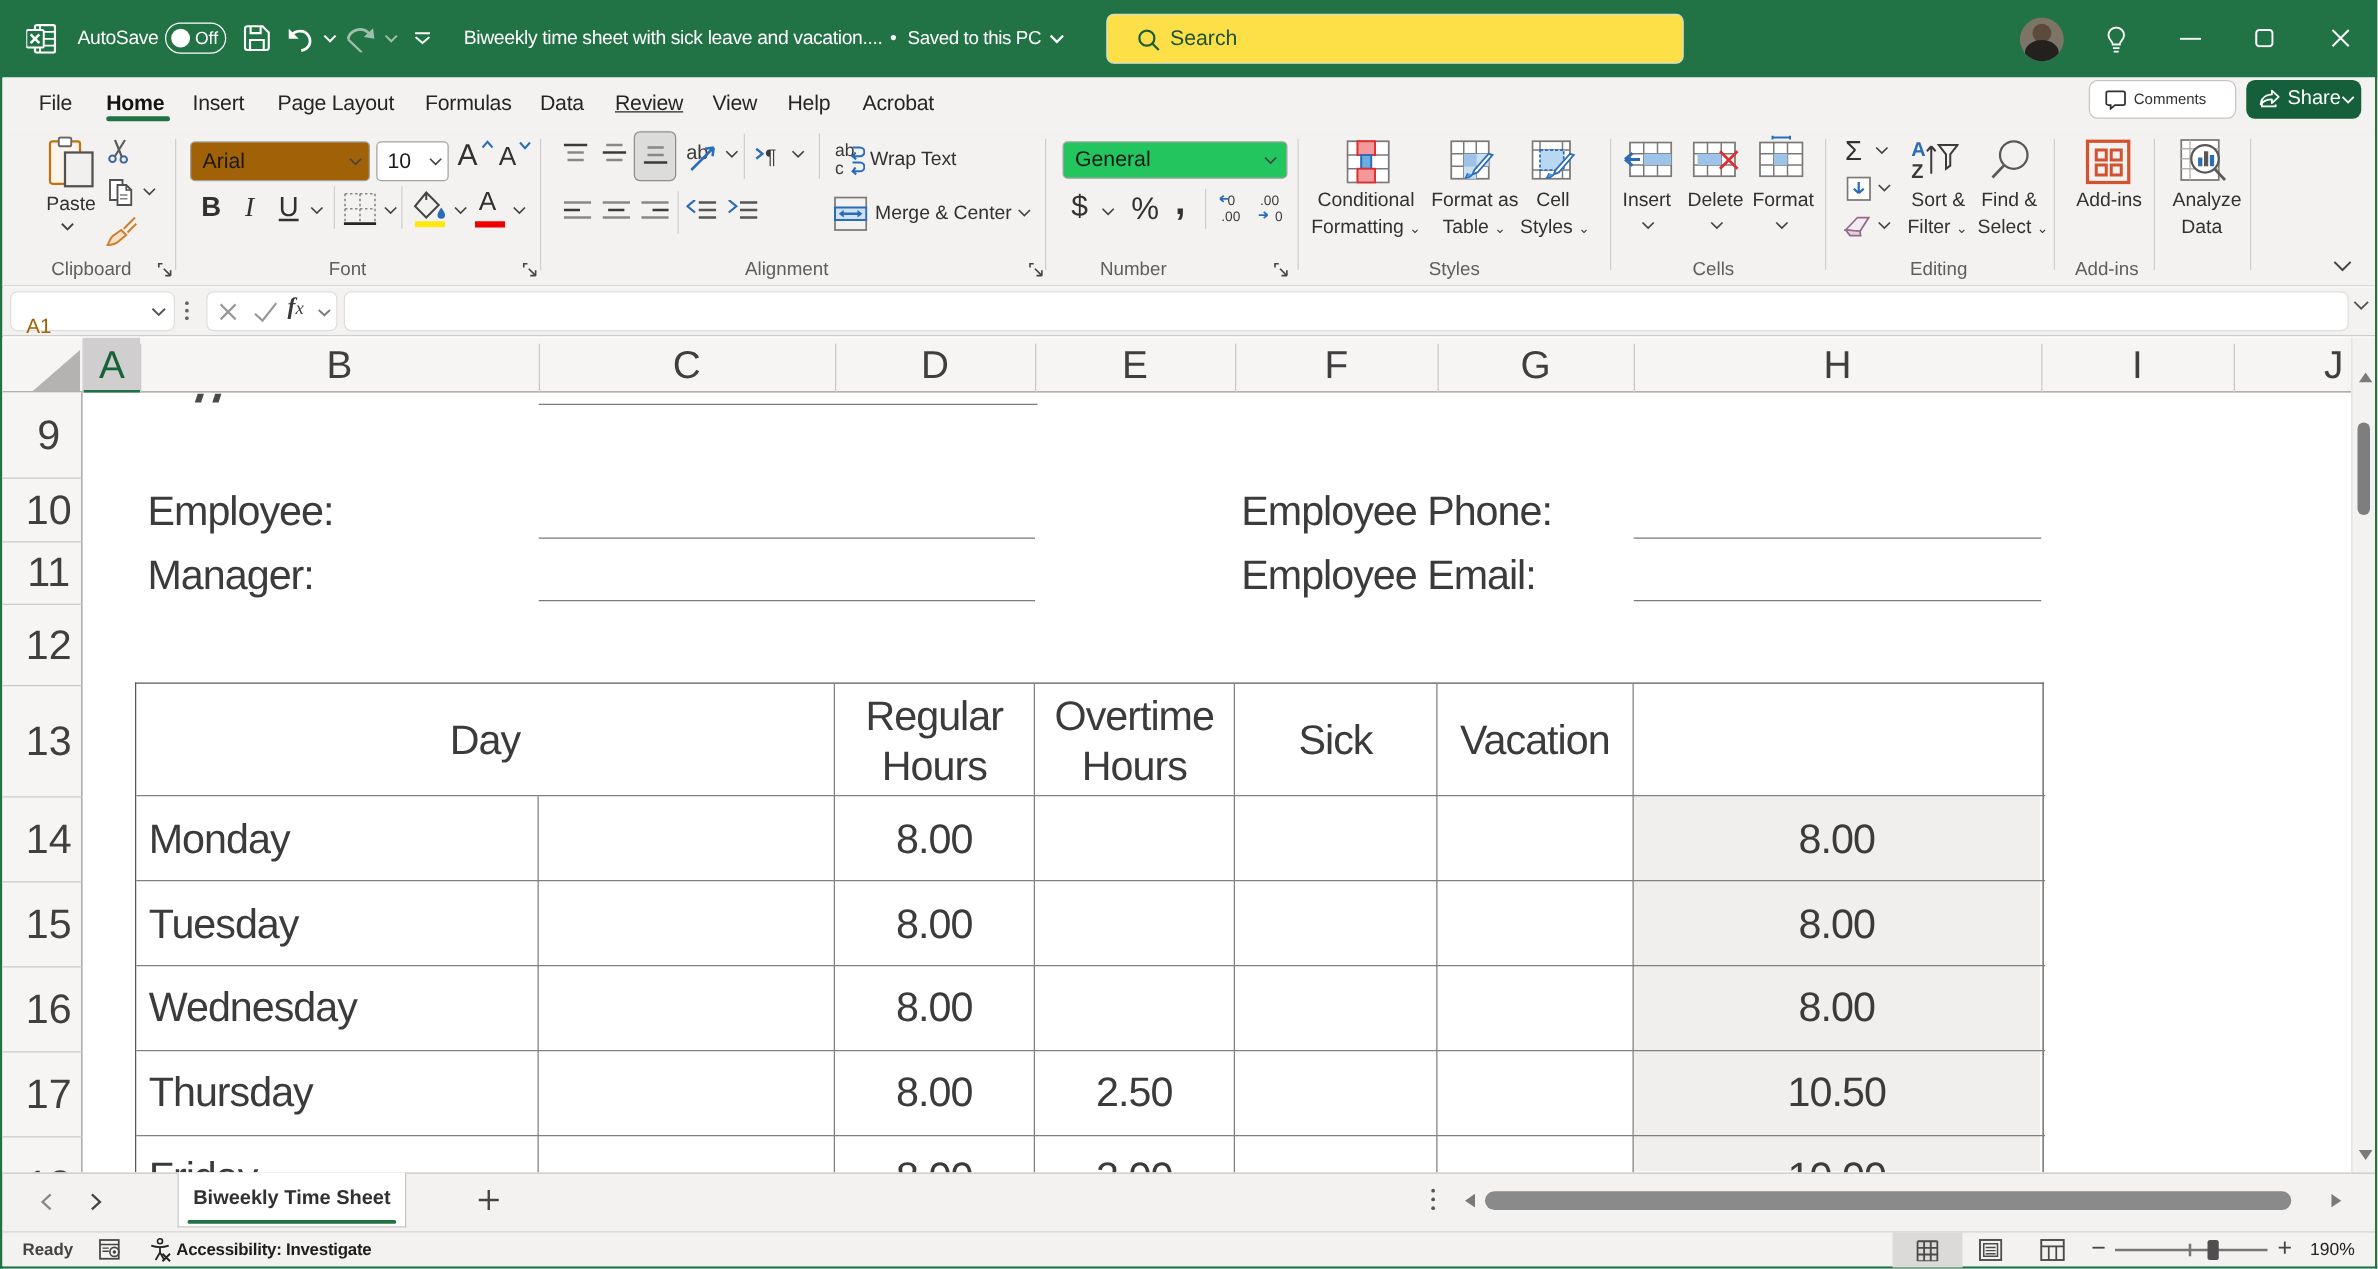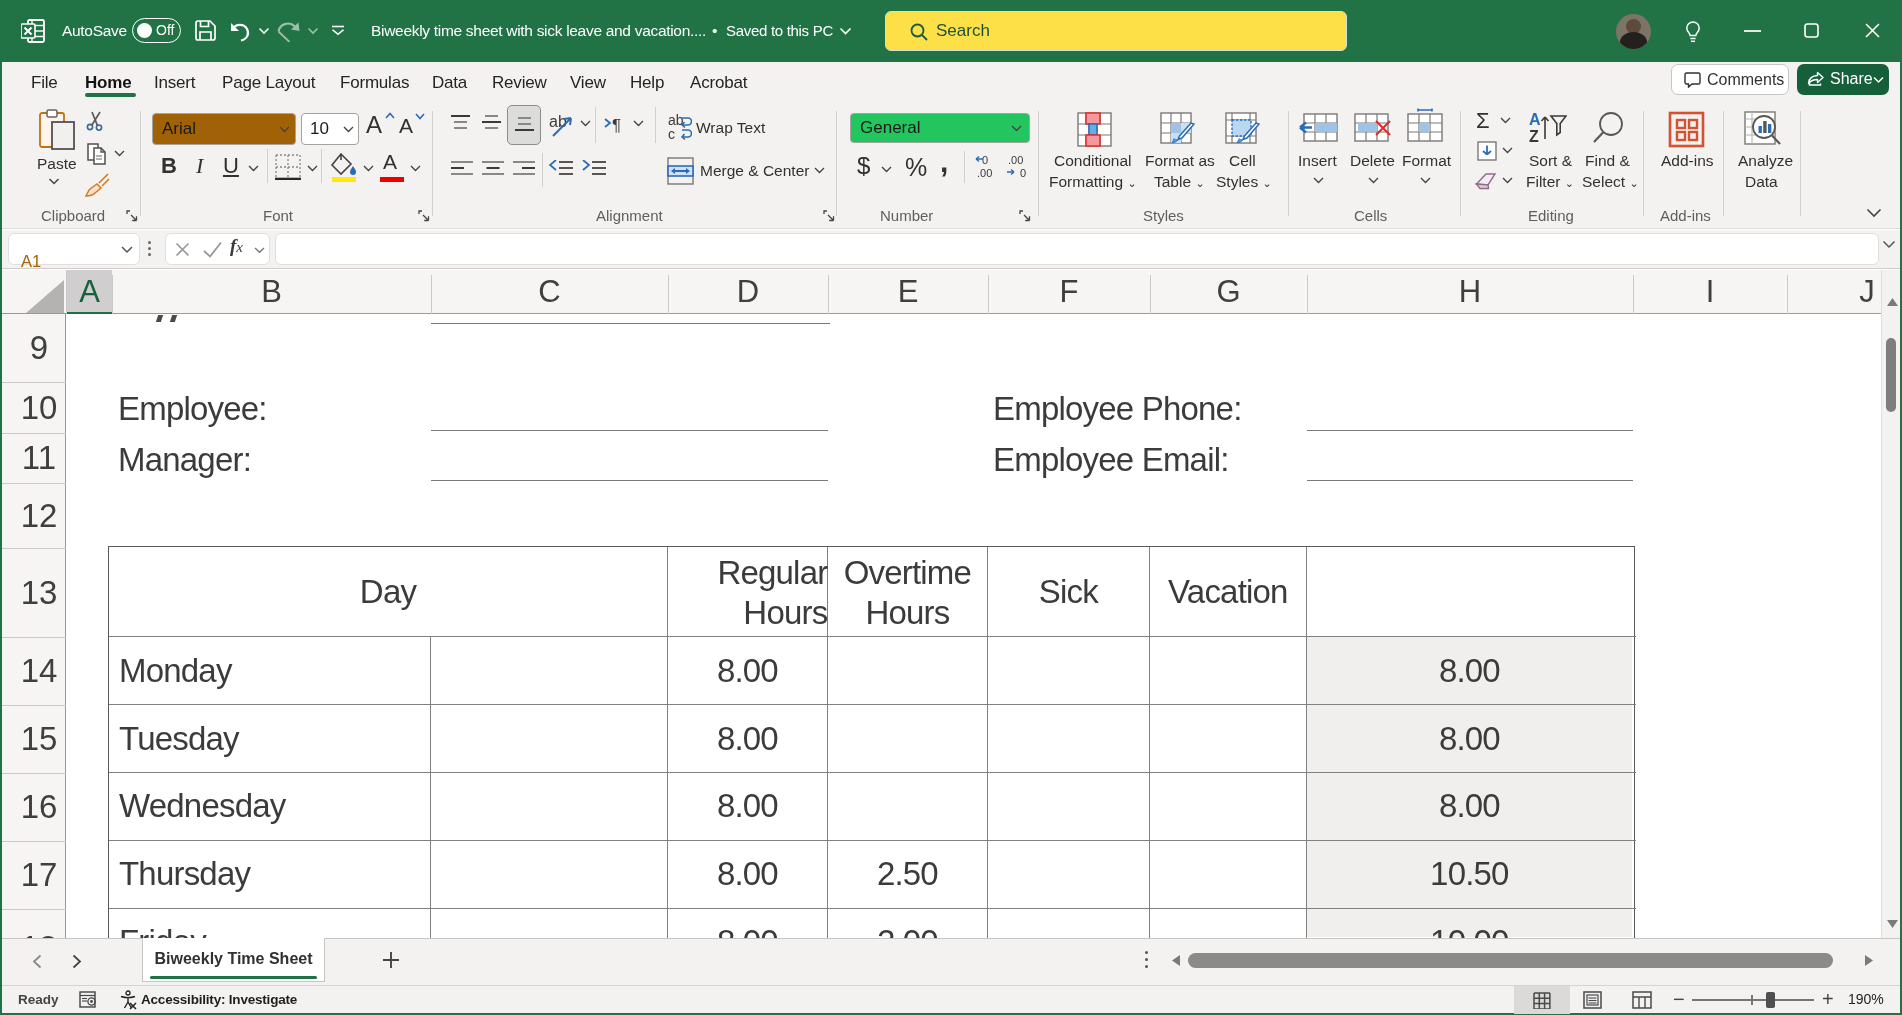--- a/index.html
+++ b/index.html
@@ -113,30 +113,30 @@
     </svg>
 </div>
 <div class="abs" id="menubar">
   <div class="menu-item" style="left:29px;">File</div>
   <div class="menu-item" style="left:83px;font-weight:bold;color:#141414;">Home</div>
   <div class="abs" style="left:83px;top:31px;width:51px;height:4px;background:#217346;border-radius:2px;"></div>
   <div class="menu-item" style="left:152px;">Insert</div>
   <div class="menu-item" style="left:220px;">Page Layout</div>
   <div class="menu-item" style="left:338px;">Formulas</div>
   <div class="menu-item" style="left:430px;">Data</div>
-  <div class="menu-item" style="left:490px;">Review</div>
+  <div class="menu-item" style="left:490px;text-decoration:underline;">Review</div>
   <div class="menu-item" style="left:568px;">View</div>
   <div class="menu-item" style="left:628px;">Help</div>
   <div class="menu-item" style="left:688px;">Acrobat</div>
 
   <div class="abs" style="left:1669px;top:2px;width:118px;height:31px;background:#fff;border:1px solid #c8c6c4;border-radius:7px;">
     <svg class="abs" style="left:12px;top:7px;" width="17" height="16" viewBox="0 0 17 16">
       <path d="M1 2.5 a1.5 1.5 0 0 1 1.5-1.5 h12 a1.5 1.5 0 0 1 1.5 1.5 v8 a1.5 1.5 0 0 1 -1.5 1.5 H8 l-3.5 3 v-3 H2.5 a1.5 1.5 0 0 1 -1.5-1.5 Z" fill="none" stroke="#323130" stroke-width="1.4"></path>
     </svg>
-    <div class="abs" style="left:35px;top:0;height:29px;line-height:29px;font-size:16px;color:#323130;">Comments</div>
+    <div class="abs" style="left:35px;top:0;height:29px;line-height:29px;font-size:12px;color:#323130;">Comments</div>
   </div>
 
   <div class="abs" style="left:1795px;top:2px;width:92px;height:31px;background:#15603a;border-radius:7px;color:#fff;">
     <svg class="abs" style="left:10px;top:7px;" width="18" height="16" viewBox="0 0 18 16">
       <path d="M10.5 1.5 L16 6.5 L10.5 11.5 V8.5 C6 8.5 3.5 10 1.5 12.5 C2 8 4.5 4.8 10.5 4.5 Z" fill="none" stroke="#fff" stroke-width="1.4" stroke-linejoin="round"></path>
       <path d="M13.5 12.5 v1.5 H2.5 v-6" fill="none" stroke="#fff" stroke-width="1.4"></path>
     </svg>
     <div class="abs" style="left:33px;top:0;height:29px;line-height:29px;font-size:16px;">Share</div>
     <svg class="abs" style="left:76px;top:12px;" width="11" height="8" viewBox="0 0 11 8">
         <path d="M1 1.5 L5.5 6 L10 1.5" stroke="#fff" stroke-width="1.5" fill="none"></path>
@@ -586,21 +586,21 @@
     <div class="abs" style="left:1197.4px;top:0;width:1px;height:392px;background:#808080;"></div>
     <div class="abs" style="left:321.4px;top:90px;width:1px;height:302px;background:#808080;"></div>
 
     <div class="abs" style="left:0;top:89.4px;width:1527px;height:1px;background:#808080;"></div>
     <div class="abs" style="left:0;top:157.4px;width:1527px;height:1px;background:#808080;"></div>
     <div class="abs" style="left:0;top:225.4px;width:1527px;height:1px;background:#808080;"></div>
     <div class="abs" style="left:0;top:293px;width:1527px;height:1px;background:#808080;"></div>
     <div class="abs" style="left:0;top:361.4px;width:1527px;height:1px;background:#808080;"></div>
 
     <div class="ct" style="left:0;width:558px;top:26px;text-align:center;">Day</div>
-    <div class="ct" style="left:558.4px;width:160px;top:6px;text-align:right;line-height:40px;">Regular<br>Hours</div>
+    <div class="ct" style="left:558.4px;width:160px;top:6px;text-align:center;line-height:40px;">Regular<br>Hours</div>
     <div class="ct" style="left:718.4px;width:160px;top:6px;text-align:center;line-height:40px;">Overtime<br>Hours</div>
     <div class="ct" style="left:878.4px;width:162px;top:26px;text-align:center;">Sick</div>
     <div class="ct" style="left:1040.4px;width:157px;top:26px;text-align:center;">Vacation</div>
 
     <div class="ct" style="left:10px;top:104.5px;">Monday</div>
     <div class="ct" style="left:10px;top:172.5px;">Tuesday</div>
     <div class="ct" style="left:10px;top:240px;">Wednesday</div>
     <div class="ct" style="left:10px;top:308px;">Thursday</div>
     <div class="ct" style="left:10px;top:376px;">Friday</div>
     <div class="ct" style="left:558.4px;width:160px;top:104.5px;text-align:center;">8.00</div>

